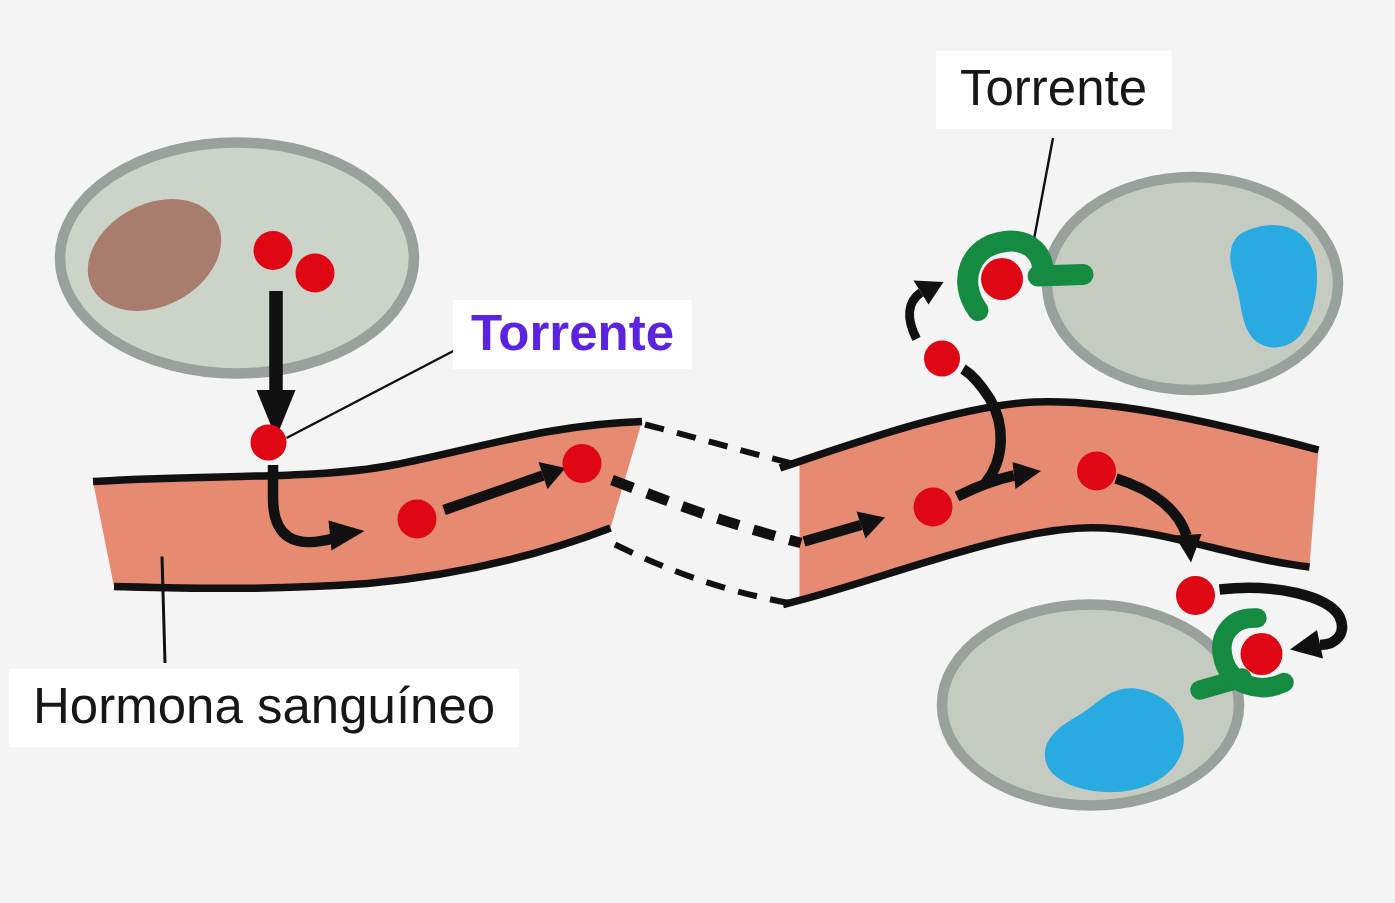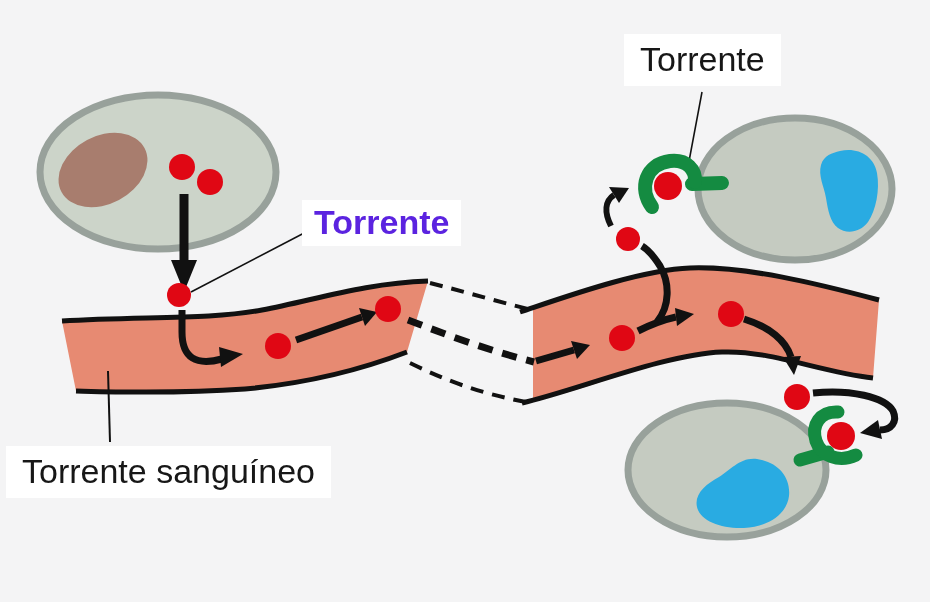--- a/index.html
+++ b/index.html
@@ -109,15 +109,15 @@
     </g>
 
     <line x1="108" y1="371" x2="110" y2="442" stroke="#111" stroke-width="2"></line>
   </svg>
 
 
   <div class="label" style="left:624px;top:34px;">Torrente</div>
 
   <div class="label hormona" style="left:302px;top:200px;">Torrente</div>
 
-  <div class="label" style="left:6px;top:446px;">Torrente sanguíneo</div>
+  <div class="label" style="left:6px;top:446px;">Hormona sanguíneo</div>
 
 </div>
 
 </body></html>

